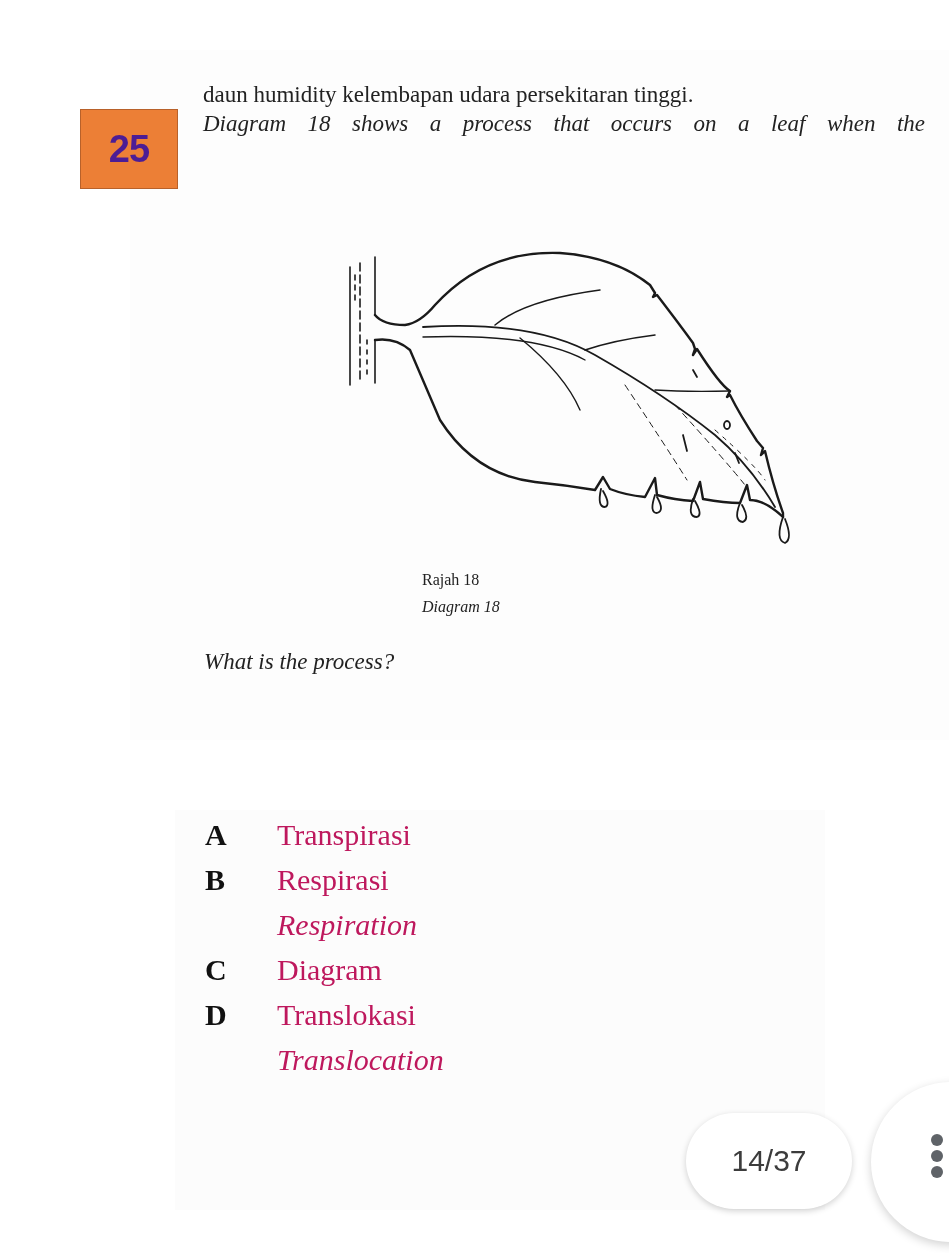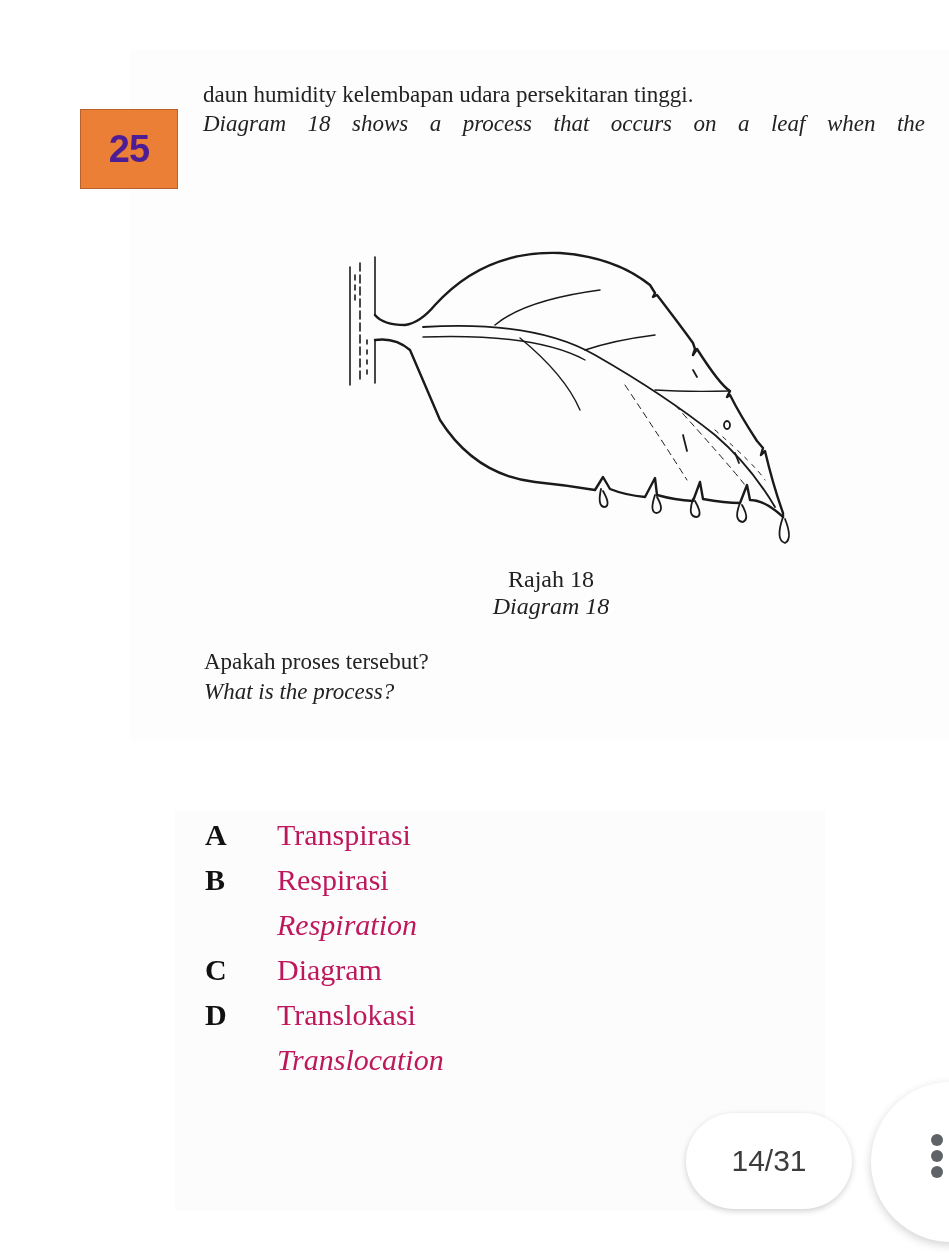--- a/index.html
+++ b/index.html
@@ -23,22 +23,22 @@
     font-size:38px; color:#4c1d95; letter-spacing:-1px;margin-top:40px;
   }
   .stem {
     position:absolute; left:203px; top:80px; width:722px;
     font-size:23px; line-height:29px; color:#222;
   }
   .stem .line-justify { text-align:justify; text-align-last:justify; display:block; }
   .stem .it { font-style:italic; }
   .leaf-wrap { position:absolute; left:335px; top:245px; width:470px; height:310px; }
   .caption {
-    position:absolute; left:446px; top:566px; width:210px; text-align:center;
-    font-size:24px; line-height:27px; color:#222;
+    position:absolute; left:422px; top:566px; width:210px; 
+    font-size:16px; line-height:27px; color:#222;
   }
   .caption .it { font-style:italic; }
   .question {
     position:absolute; left:204px; top:647px; font-size:23px; line-height:30px; color:#222;
   }
   .question .it { font-style:italic; }
   .options { position:absolute; left:205px; top:812px; }
   .opt { display:flex; }
   .opt .letter { width:72px; font-weight:bold; font-size:30px; line-height:45px; color:#111; }
   .opt .texts { font-size:30px; line-height:45px; color:#be185d; }
@@ -113,21 +113,20 @@
     </g>
   </svg>
 </div>
 
 <div class="caption">
   <div>Rajah 18</div>
   <div class="it">Diagram 18</div>
 </div>
 
 <div class="question">
-  <div>Apakah proses tersebut?</div>
   <div class="it">What is the process?</div>
 </div>
 
 <div class="options">
   <div class="opt">
     <div class="letter">A</div>
     <div class="texts">
       <span style="display:block">Transpirasi</span>
     </div>
   </div>
@@ -147,21 +146,21 @@
   <div class="opt">
     <div class="letter">D</div>
     <div class="texts">
       <span style="display:block">Translokasi</span>
       <span class="it">Translocation</span>
     </div>
   </div>
 </div>
 
 <div class="page-pill">
-  <span>14/31</span>
+  <span>14/37</span>
 </div>
 
 <div class="menu-fab">
   <span>
     <span class="dot" style="top:52px"></span>
     <span class="dot" style="top:68px"></span>
     <span class="dot" style="top:84px"></span>
   </span>
 </div>
 

